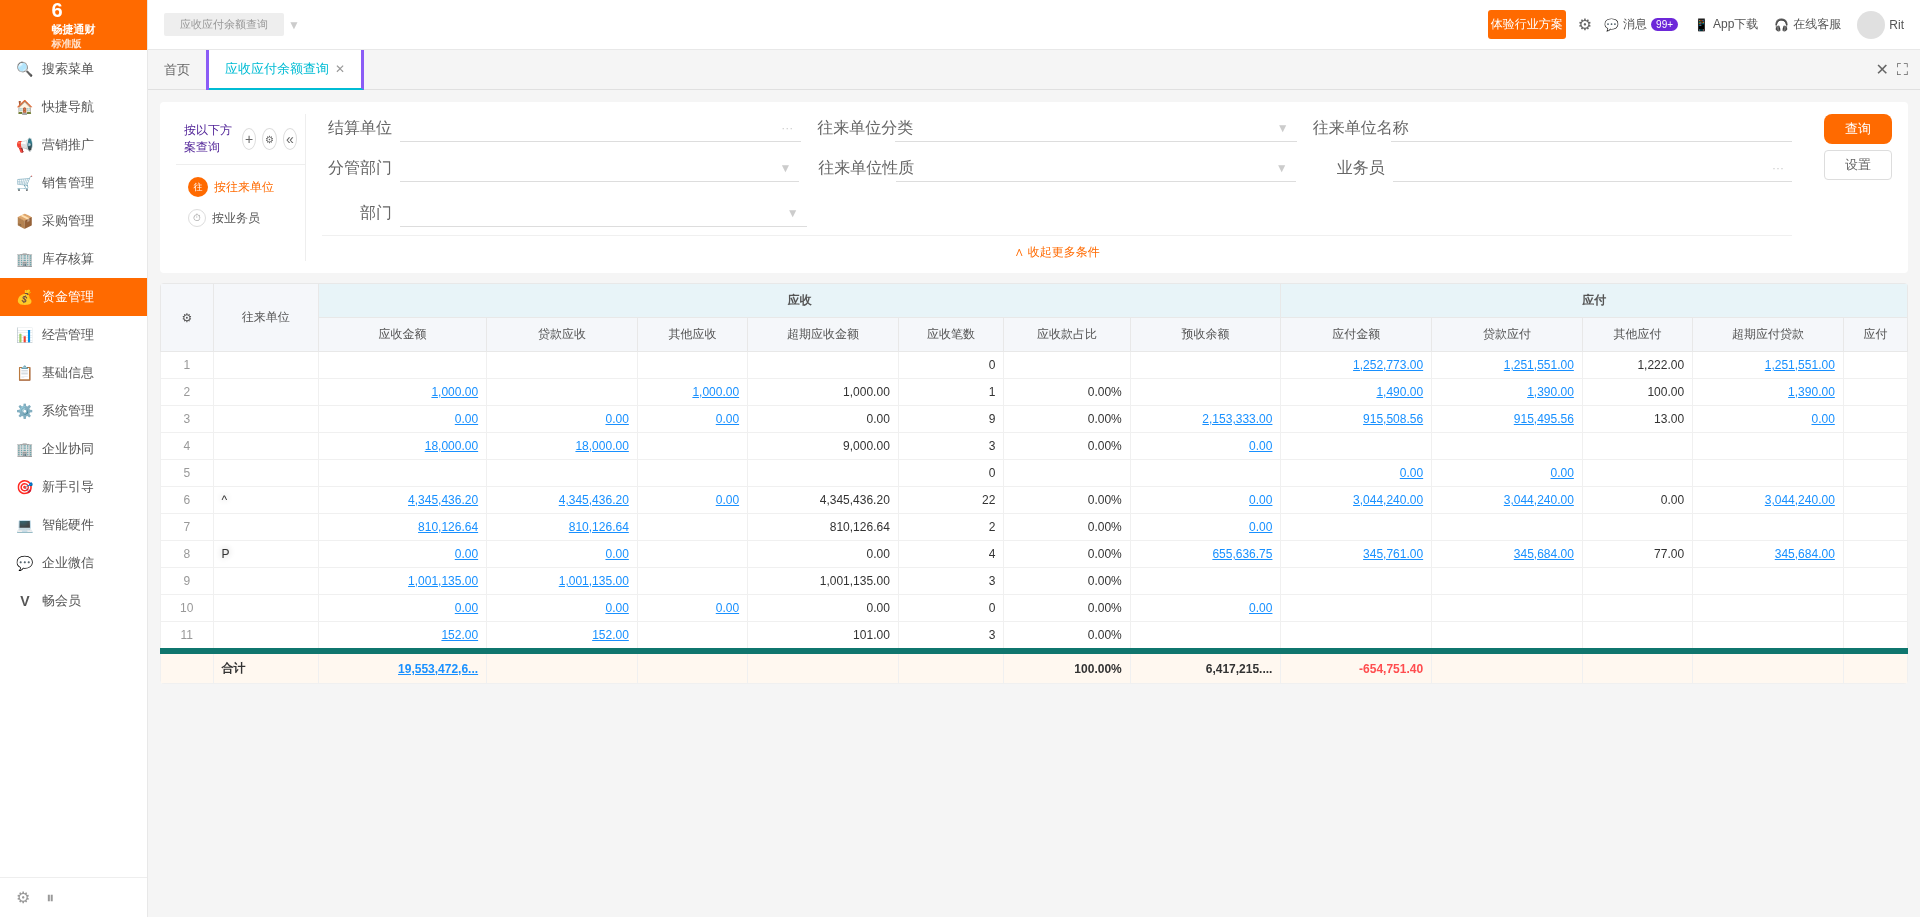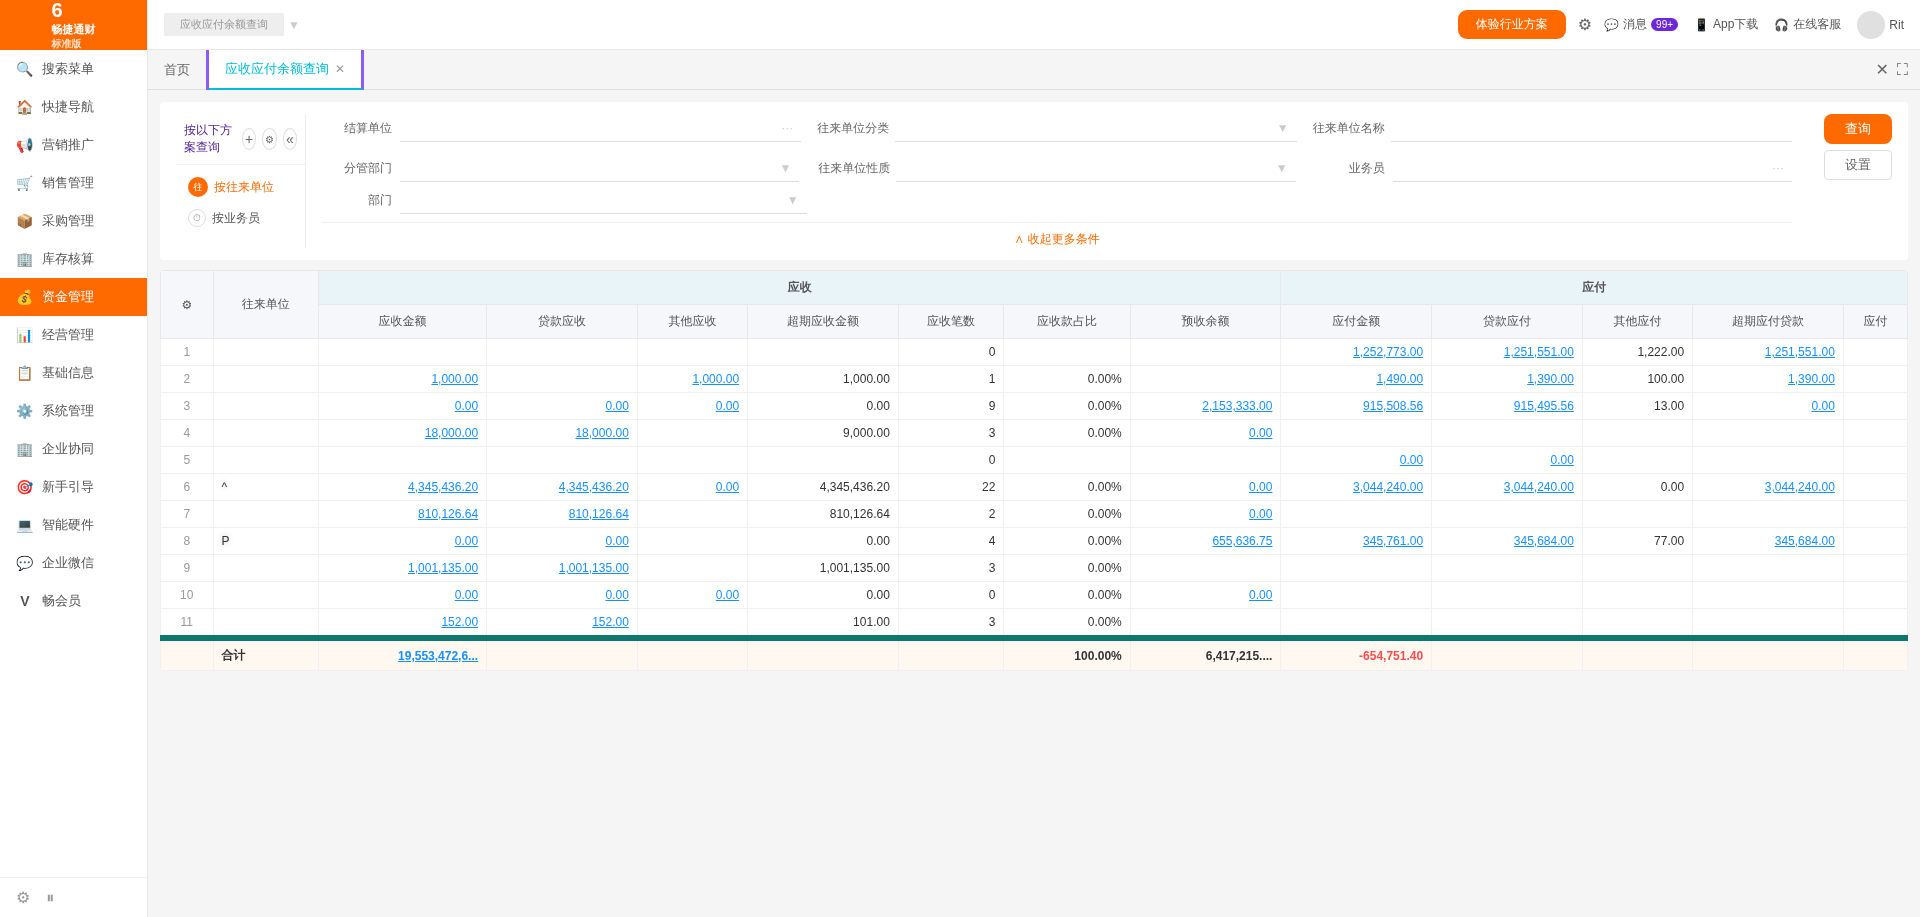--- a/index.html
+++ b/index.html
@@ -30,22 +30,22 @@
     
     .header {
       position: fixed; left: 148px; top: 0; right: 0; height: 50px;
       background: #fff; border-bottom: 1px solid #e8e8e8;
       display: flex; align-items: center; padding: 0 16px; gap: 12px; z-index: 99;
     }
     .header-breadcrumb {
       color: #999; font-size: 12px; flex: 1; display: flex; align-items: center; gap: 4px;
     }
     .header-btn-trial {
-      background: #ff6a00; color: #fff; border: none; border-radius: 9px;
-      padding: 6px 18px; font-size: 12px; cursor: pointer;
+      background: #ff6a00; color: #fff; border: none; border-radius: 3px;
+      padding: 6px 3px; font-size: 12px; cursor: pointer;
     }
     .header-icon-group {
       display: flex; align-items: center; gap: 16px; color: #555; font-size: 12px;
     }
     .header-icon-item {
       display: flex; align-items: center; gap: 4px; cursor: pointer;
     }
     .badge {
       background: #6d28d9; color: #fff; border-radius: 8px; padding: 1px 5px;
       font-size: 10px; min-width: 16px; text-align: center;
@@ -147,21 +147,21 @@
     .data-table td.row-num { text-align: center; color: #999; }
     .data-table td.text-left { text-align: left; }
     .data-table .link-cell { color: #1890ff; text-decoration: underline; cursor: pointer; }
     .data-table .footer-row td {
       background: #fff8f0; font-weight: bold; border-top: 6px solid #0f766e; margin-left: 44px;
     }
     .data-table .negative { color: #ff4d4f; }
     .data-table .settings-th { text-align: center; }
     .blurred { color: transparent; text-shadow: 0 0 6px rgba(0,0,0,0.3); user-select: none; }
     .filter-field { display: flex; align-items: center; gap: 8px; }
-    .filter-field-label { color: #666; font-size: 12px; white-space: nowrap; width: 70px; text-align: right; }
+    .filter-field-label { color: #666; font-size: 16px; white-space: nowrap; width: 70px; text-align: right; }
     .filter-field-input {
       flex: 1; height: 28px; border: none; border-bottom: 1px solid #ddd;
       outline: none; font-size: 12px; padding: 0 8px; background: transparent;
       display: flex; align-items: center; justify-content: space-between; cursor: pointer;
     }
   </style>
 </head>
 <body>
 
 <div class="sidebar">
@@ -319,21 +319,21 @@
             <div class="filter-field-input" style="border-bottom:1px solid #ddd;flex:1;height:28px;display:flex;align-items:center;justify-content:flex-end;">
               <span style="color:#ccc;">▼</span>
             </div>
           </div>
           <div class="filter-field">
             <span class="filter-field-label">往来单位名称</span>
             <input type="text" class="filter-field-input" style="border-top: none; border-right: none; border-left: none; border-image: initial; border-bottom: 1px solid rgb(221, 221, 221); flex: 1 1 0%; height: 28px; outline: none;">
           </div>
         </div>
 
-        <div style="display:grid;grid-template-columns:1fr 1fr 1fr;gap:19px;margin-bottom:4px;align-items:center;">
+        <div style="display:grid;grid-template-columns:1fr 1fr 1fr;gap:19px;margin-bottom:17px;align-items:center;">
           <div class="filter-field">
             <span class="filter-field-label">分管部门</span>
             <div class="filter-field-input" style="border-bottom:1px solid #ddd;flex:1;height:28px;display:flex;align-items:center;justify-content:flex-end;">
               <span style="color:#ccc;">▼</span>
             </div>
           </div>
           <div class="filter-field">
             <span class="filter-field-label">往来单位性质</span>
             <div class="filter-field-input" style="border-bottom:1px solid #ddd;flex:1;height:28px;display:flex;align-items:center;justify-content:flex-end;">
               <span style="color:#ccc;">▼</span>

